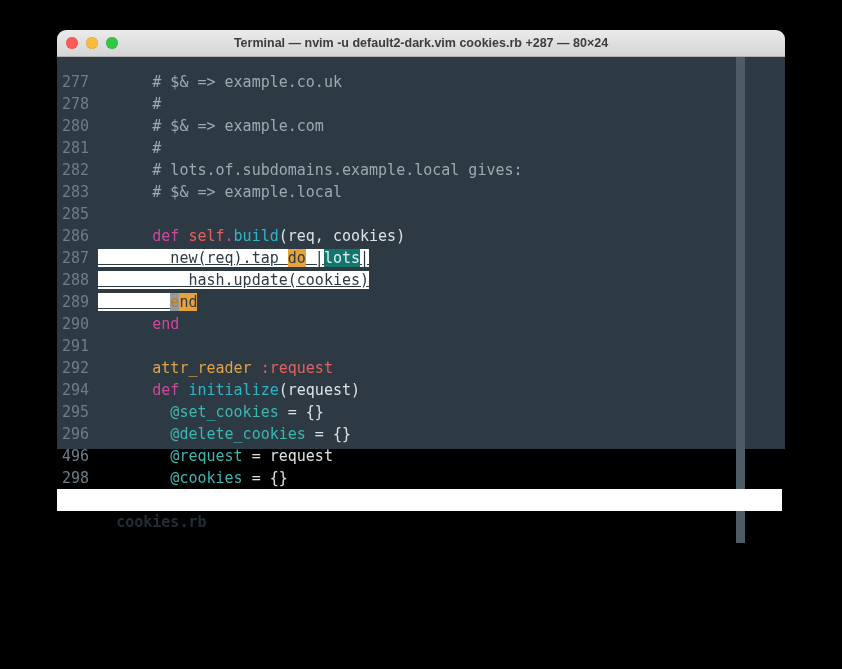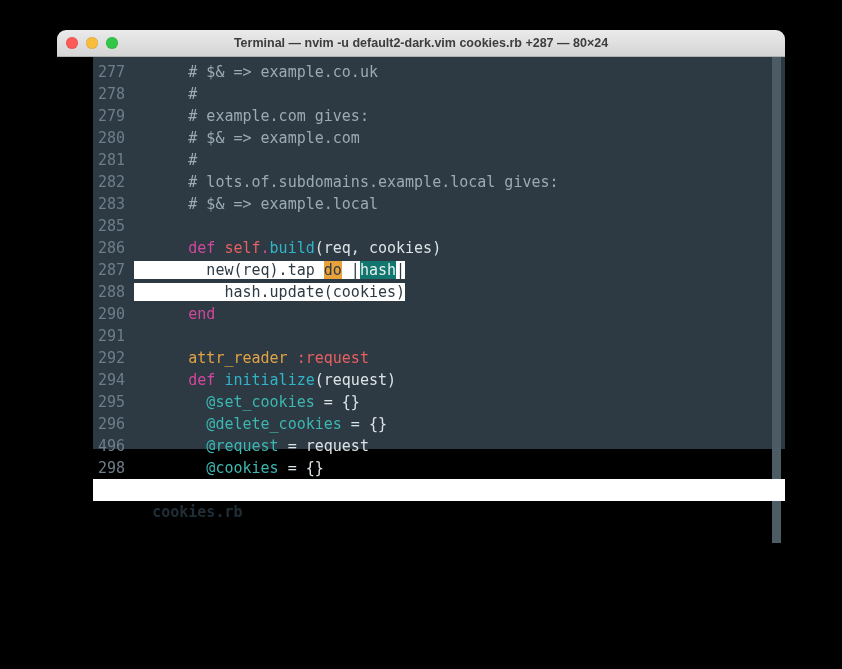--- a/index.html
+++ b/index.html
@@ -24,39 +24,38 @@
   .traffic{position:absolute;left:9px;top:7px;display:flex;gap:8px;}
   .tl{width:12px;height:12px;border-radius:50%;box-shadow:inset 0 0 1px rgba(0,0,0,.35);}
   .tl.red{background:var(--trafficRed);}
   .tl.yellow{background:var(--trafficYellow);}
   .tl.green{background:var(--trafficGreen);}
 
   
   .screen{
     position:relative;height:392px;box-sizing:border-box;
     background:var(--bg);color:var(--fg);
-    padding:4px 0 0 5px;
+    padding:14px 0 0 5px;
     font:15px/22px "DejaVu Sans Mono",monospace;
-    margin-left:36px;
   }
   .colorcolumn{position:absolute;left:679px;top:0;width:9px;height:486px;background:var(--colorcolumn);}
   .code{position:relative;z-index:1;}
   .row{height:22px;white-space:pre;}
   .num{display:inline-block;width:4ch;color:var(--lineNr);}
 
   .s-fg{color:var(--fg);}
   .s-comment{color:var(--comment);}
   .s-keyword{color:var(--keyword);}
   .s-constant{color:var(--constant);}
   .s-regexp{color:var(--regexp);}
   .s-special{color:var(--special);}
   .s-method{color:var(--method);}
   .s-ivar{color:var(--ivar);}
   .s-attr{color:var(--attr);}
-  .s-visual{background:var(--visualBg);color:var(--visualFg);}
+  .s-visual{background:var(--visualBg);color:var(--visualFg);text-decoration:underline;}
   .s-search{background:var(--searchBg);color:var(--searchFg);}
   .s-cursearch{background:var(--cursearchBg);color:var(--cursearchFg);}
   .s-cursor{background:var(--cursorBg);color:var(--cursorFg);}
 
   .statusline{
     position:relative;z-index:1;height:22px;box-sizing:border-box;
     margin-left:-5px;width:725px;padding-left:5px;
     background:var(--statusBg);color:var(--statusFg);font-weight:bold;white-space:pre;
   }
   .modeline{
@@ -75,29 +74,29 @@
       <span class="tl green"></span>
     </div>
     <div class="title">Terminal — nvim -u default2-dark.vim cookies.rb +287 — 80×24</div>
   </div>
 
   <div class="screen">
     <div class="colorcolumn"></div>
     <div class="code">
         <div class="row"><span class="num">277</span><span class="s-fg">      </span><span class="s-comment"># $&amp; =&gt; example.co.uk</span></div>
         <div class="row"><span class="num">278</span><span class="s-fg">      </span><span class="s-comment">#</span></div>
-        <div class="row"><span class="num">279</span><span class="s-fg">      </span><span class="s-comment"># example.com gives:</span></div>
         <div class="row"><span class="num">280</span><span class="s-fg">      </span><span class="s-comment"># $&amp; =&gt; example.com</span></div>
         <div class="row"><span class="num">281</span><span class="s-fg">      </span><span class="s-comment">#</span></div>
         <div class="row"><span class="num">282</span><span class="s-fg">      </span><span class="s-comment"># lots.of.subdomains.example.local gives:</span></div>
         <div class="row"><span class="num">283</span><span class="s-fg">      </span><span class="s-comment"># $&amp; =&gt; example.local</span></div>
         <div class="row"><span class="num">285</span></div>
         <div class="row"><span class="num">286</span><span class="s-fg">      </span><span class="s-keyword">def</span><span class="s-fg"> </span><span class="s-special">self</span><span class="s-keyword">.</span><span class="s-method">build</span><span class="s-fg">(req, cookies)</span></div>
-        <div class="row"><span class="num">287</span><span class="s-visual">        new(req).tap </span><span class="s-search">do</span><span class="s-visual"> |</span><span class="s-cursearch">hash</span><span class="s-visual">|</span></div>
+        <div class="row"><span class="num">287</span><span class="s-visual">        new(req).tap </span><span class="s-search">do</span><span class="s-visual"> |</span><span class="s-cursearch">lots</span><span class="s-visual">|</span></div>
         <div class="row"><span class="num">288</span><span class="s-visual">          hash.update(cookies)</span></div>
+        <div class="row"><span class="num">289</span><span class="s-visual">        </span><span class="s-cursor">e</span><span class="s-search">nd</span></div>
         <div class="row"><span class="num">290</span><span class="s-fg">      </span><span class="s-keyword">end</span></div>
         <div class="row"><span class="num">291</span></div>
         <div class="row"><span class="num">292</span><span class="s-fg">      </span><span class="s-attr">attr_reader</span><span class="s-fg"> </span><span class="s-special">:request</span></div>
         <div class="row"><span class="num">294</span><span class="s-fg">      </span><span class="s-keyword">def</span><span class="s-fg"> </span><span class="s-method">initialize</span><span class="s-fg">(request)</span></div>
         <div class="row"><span class="num">295</span><span class="s-fg">        </span><span class="s-ivar">@set_cookies</span><span class="s-fg"> = {}</span></div>
         <div class="row"><span class="num">296</span><span class="s-fg">        </span><span class="s-ivar">@delete_cookies</span><span class="s-fg"> = {}</span></div>
         <div class="row"><span class="num">496</span><span class="s-fg">        </span><span class="s-ivar">@request</span><span class="s-fg"> = request</span></div>
         <div class="row"><span class="num">298</span><span class="s-fg">        </span><span class="s-ivar">@cookies</span><span class="s-fg"> = {}</span></div>
       </div>
     <div class="statusline">

